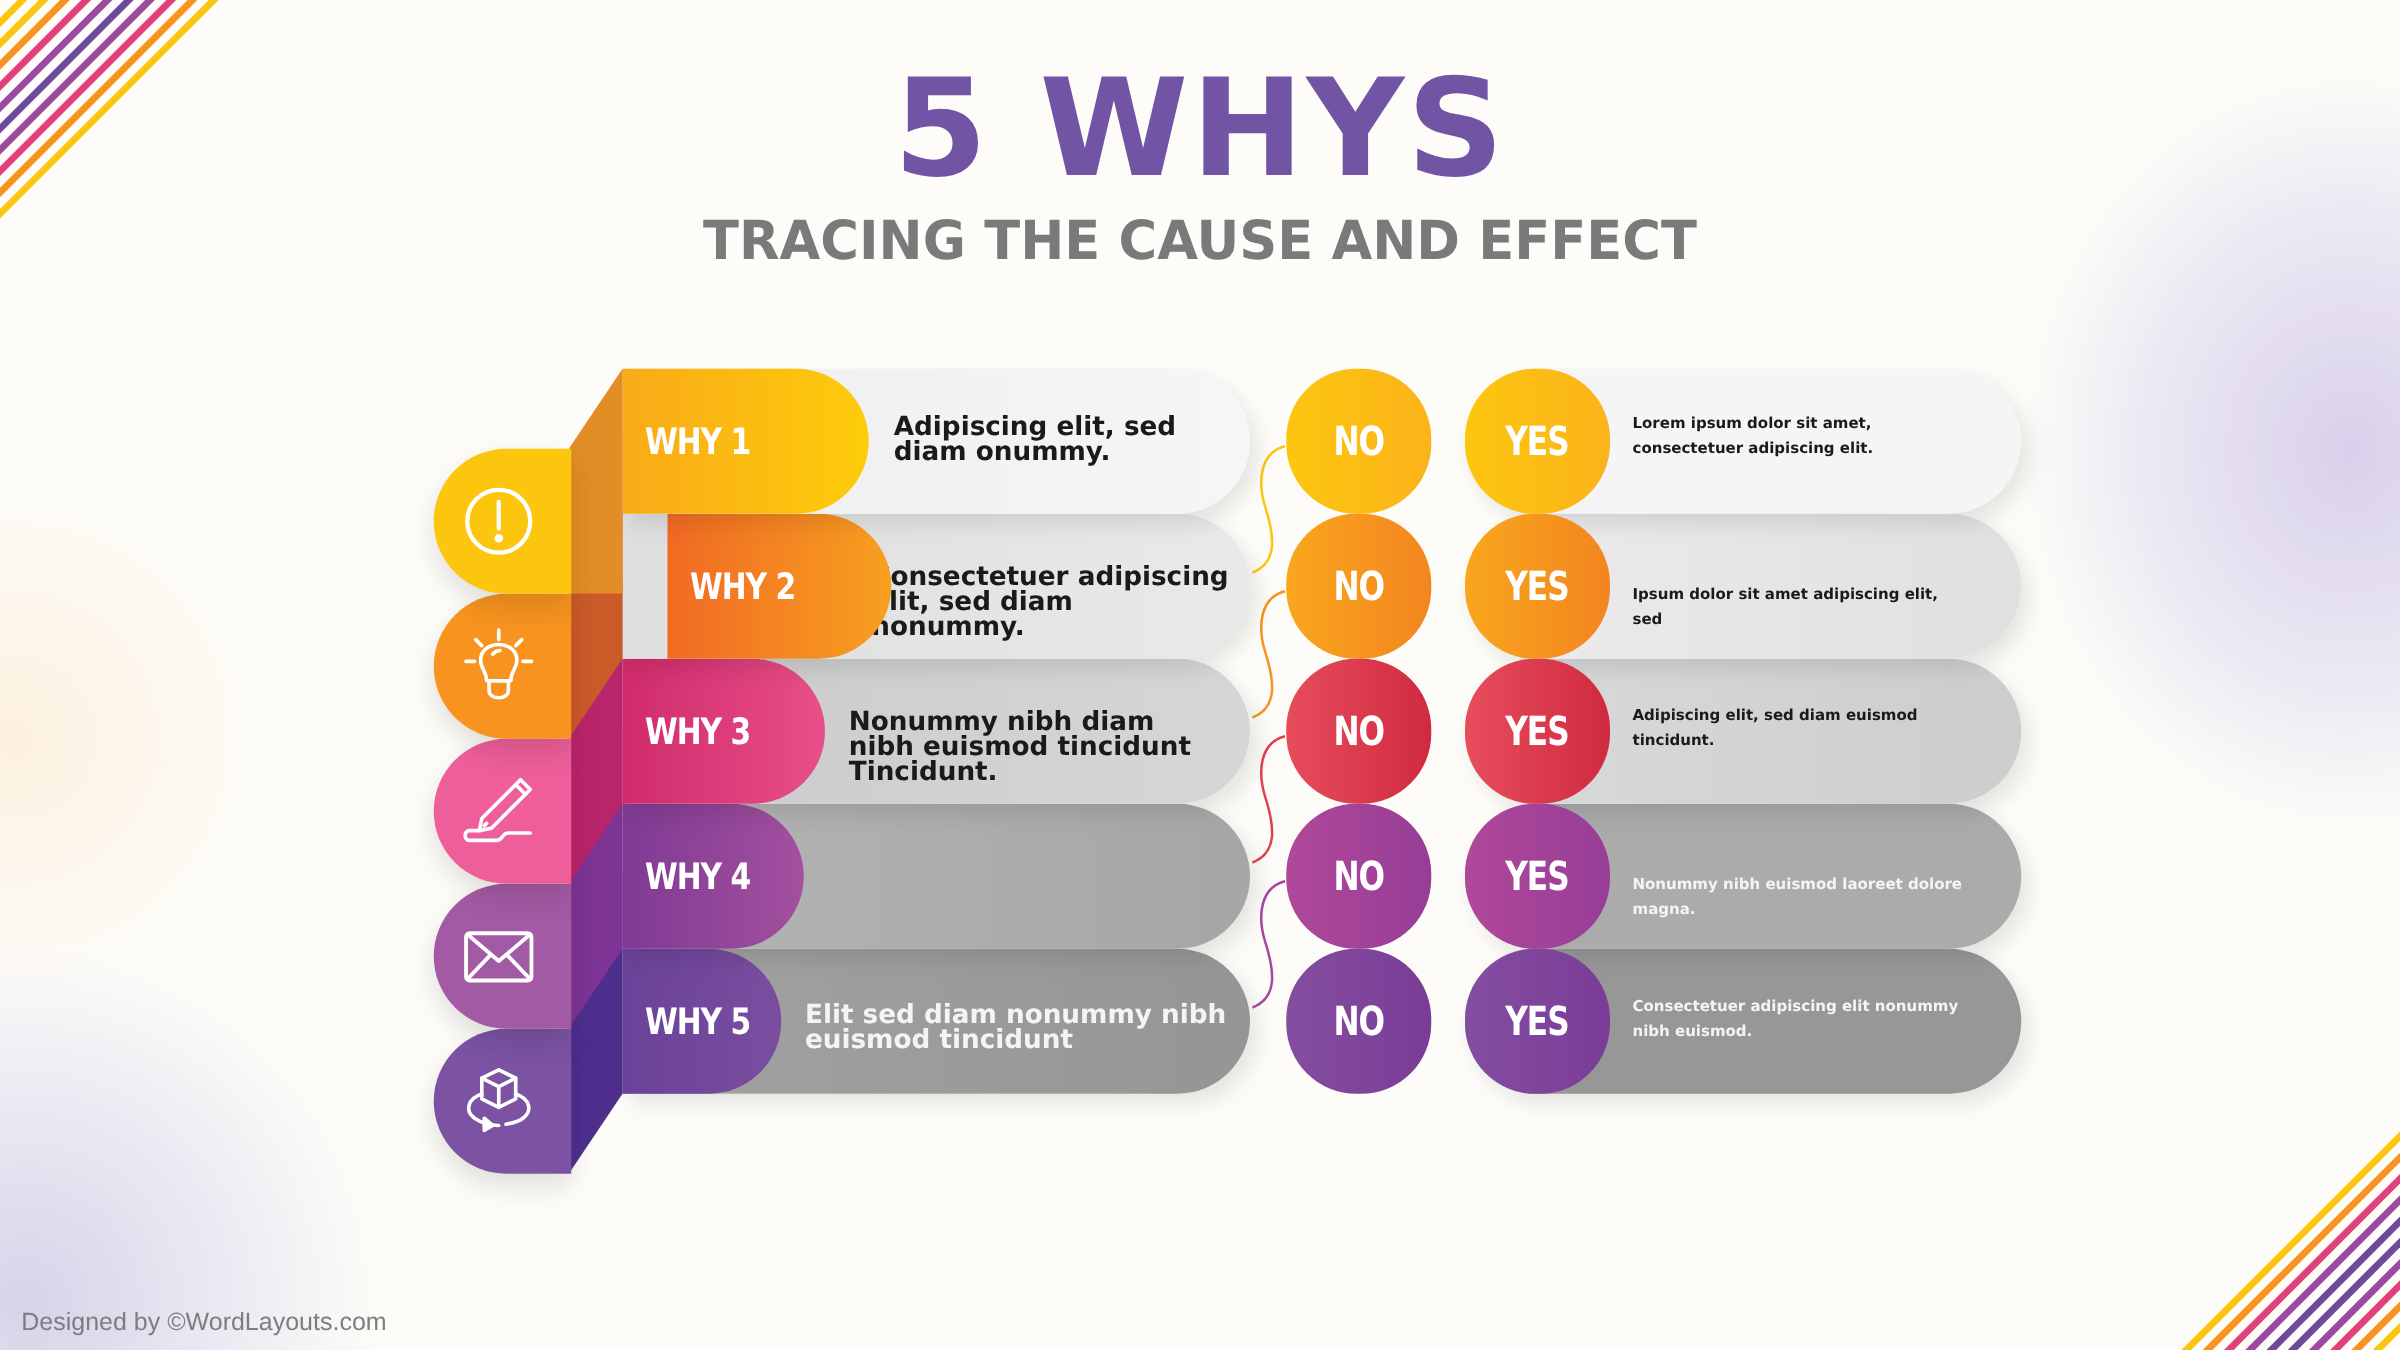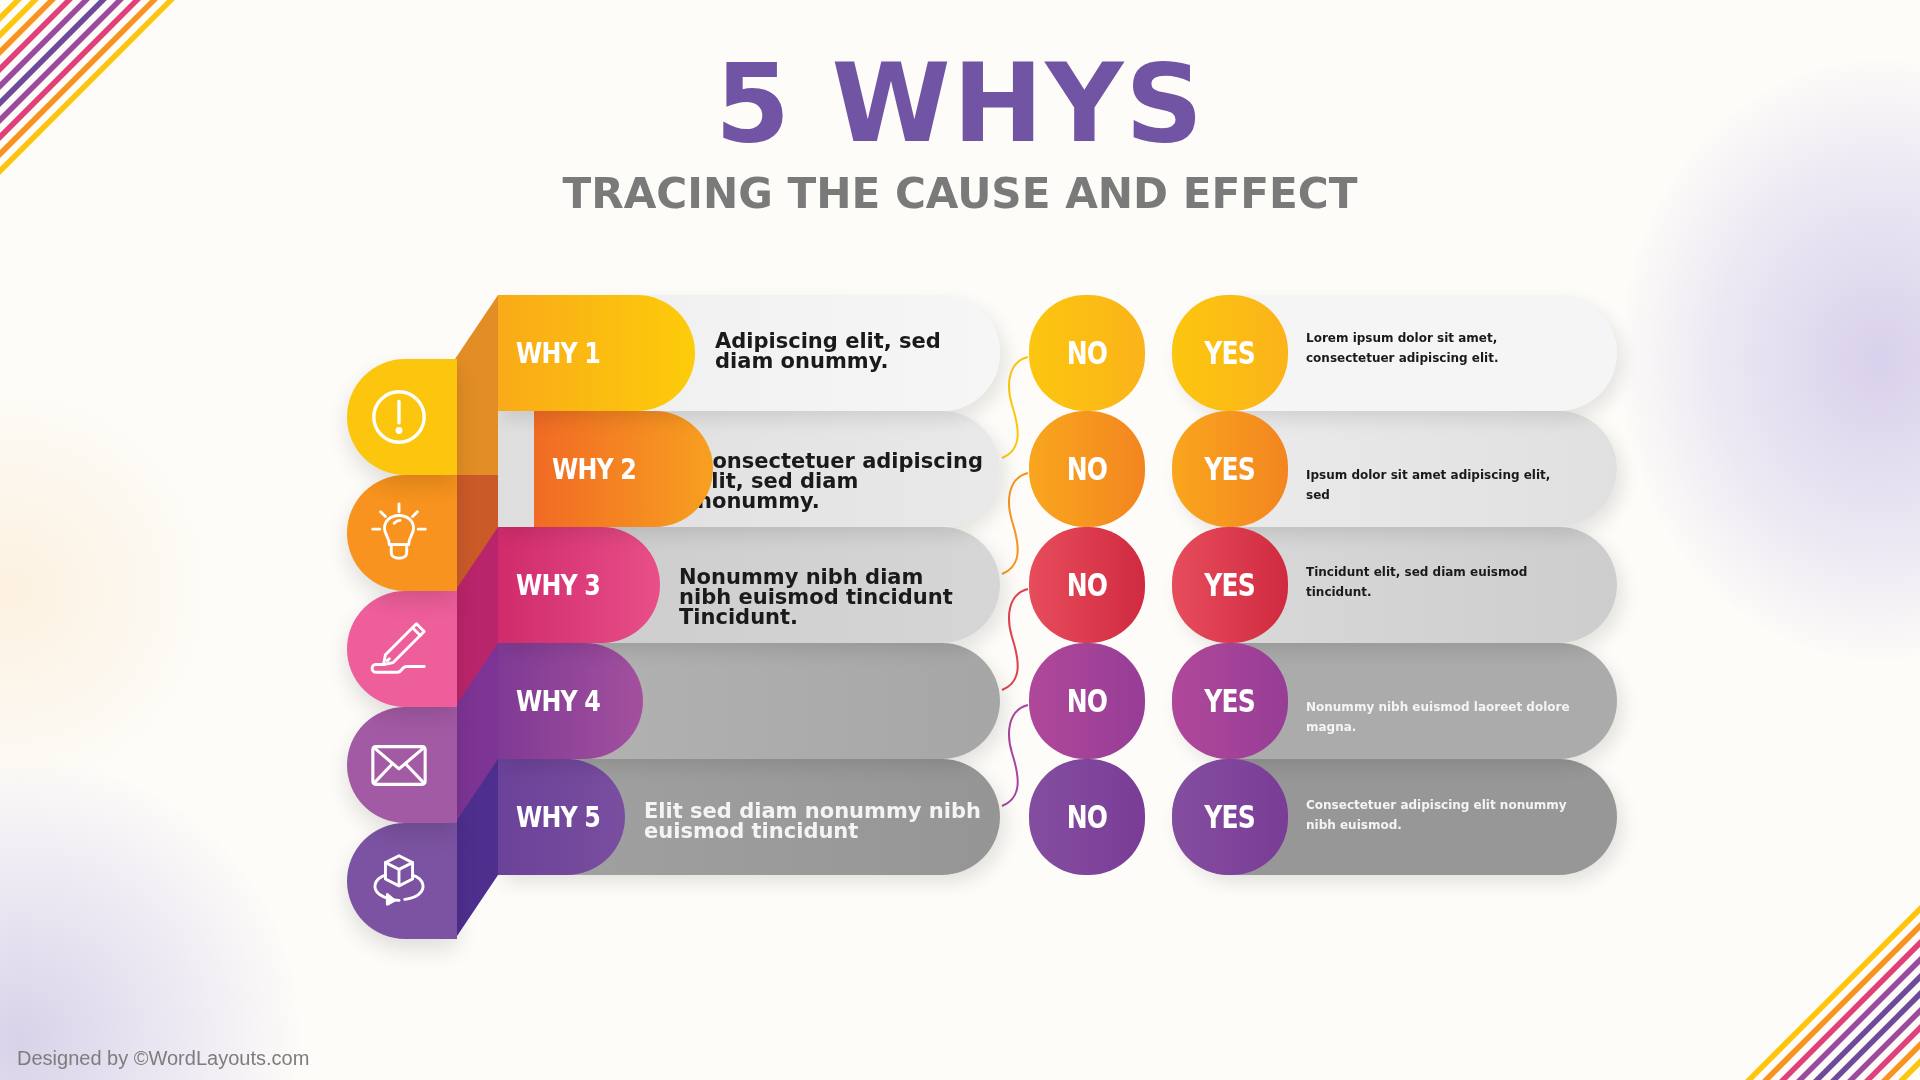--- a/index.html
+++ b/index.html
@@ -189,21 +189,21 @@
   </div>
 
   <div class="yes-bar" style="top:759px;background:#979797;"></div>
   <div class="yes-bar" style="top:643px;background:#ababab;"></div>
   <div class="yes-bar" style="top:527px;background:linear-gradient(90deg,#dadada,#cdcdcd);"></div>
   <div class="yes-bar" style="top:411px;background:linear-gradient(90deg,#ececec,#e0e0e0);"></div>
   <div class="yes-bar" style="top:295px;background:#f5f5f6;"></div>
 
   <div class="yes-text" style="left:1306px;top:328px;width:270px;color:#1a1a1a;">Lorem ipsum dolor sit amet, consectetuer adipiscing elit.</div>
   <div class="yes-text" style="left:1306px;top:446px;width:250px;color:#1a1a1a;margin-top:19px;">Ipsum dolor sit amet adipiscing elit, sed</div>
-  <div class="yes-text" style="left:1306px;top:562px;width:250px;color:#1a1a1a;">Tincidunt elit, sed diam euismod tincidunt.</div>
+  <div class="yes-text" style="left:1306px;top:562px;width:250px;color:#1a1a1a;">Adipiscing elit, sed diam euismod tincidunt.</div>
   <div class="yes-text" style="left:1306px;top:681px;width:300px;color:#f4f4f4;margin-top:16px;">Nonummy nibh euismod laoreet dolore magna.</div>
   <div class="yes-text" style="left:1306px;top:795px;width:270px;color:#f4f4f4;">Consectetuer adipiscing elit nonummy nibh euismod.</div>
 
   <div class="badge" style="left:1029px;top:295px;background:linear-gradient(90deg,#fcc60f,#fbb31a);">
       <span>NO</span>
     </div>
   <div class="badge" style="left:1029px;top:411px;background:linear-gradient(90deg,#f9a61d,#f38520);">
       <span>NO</span>
     </div>
   <div class="badge" style="left:1029px;top:527px;background:linear-gradient(90deg,#e74d5c,#d02a40);">

